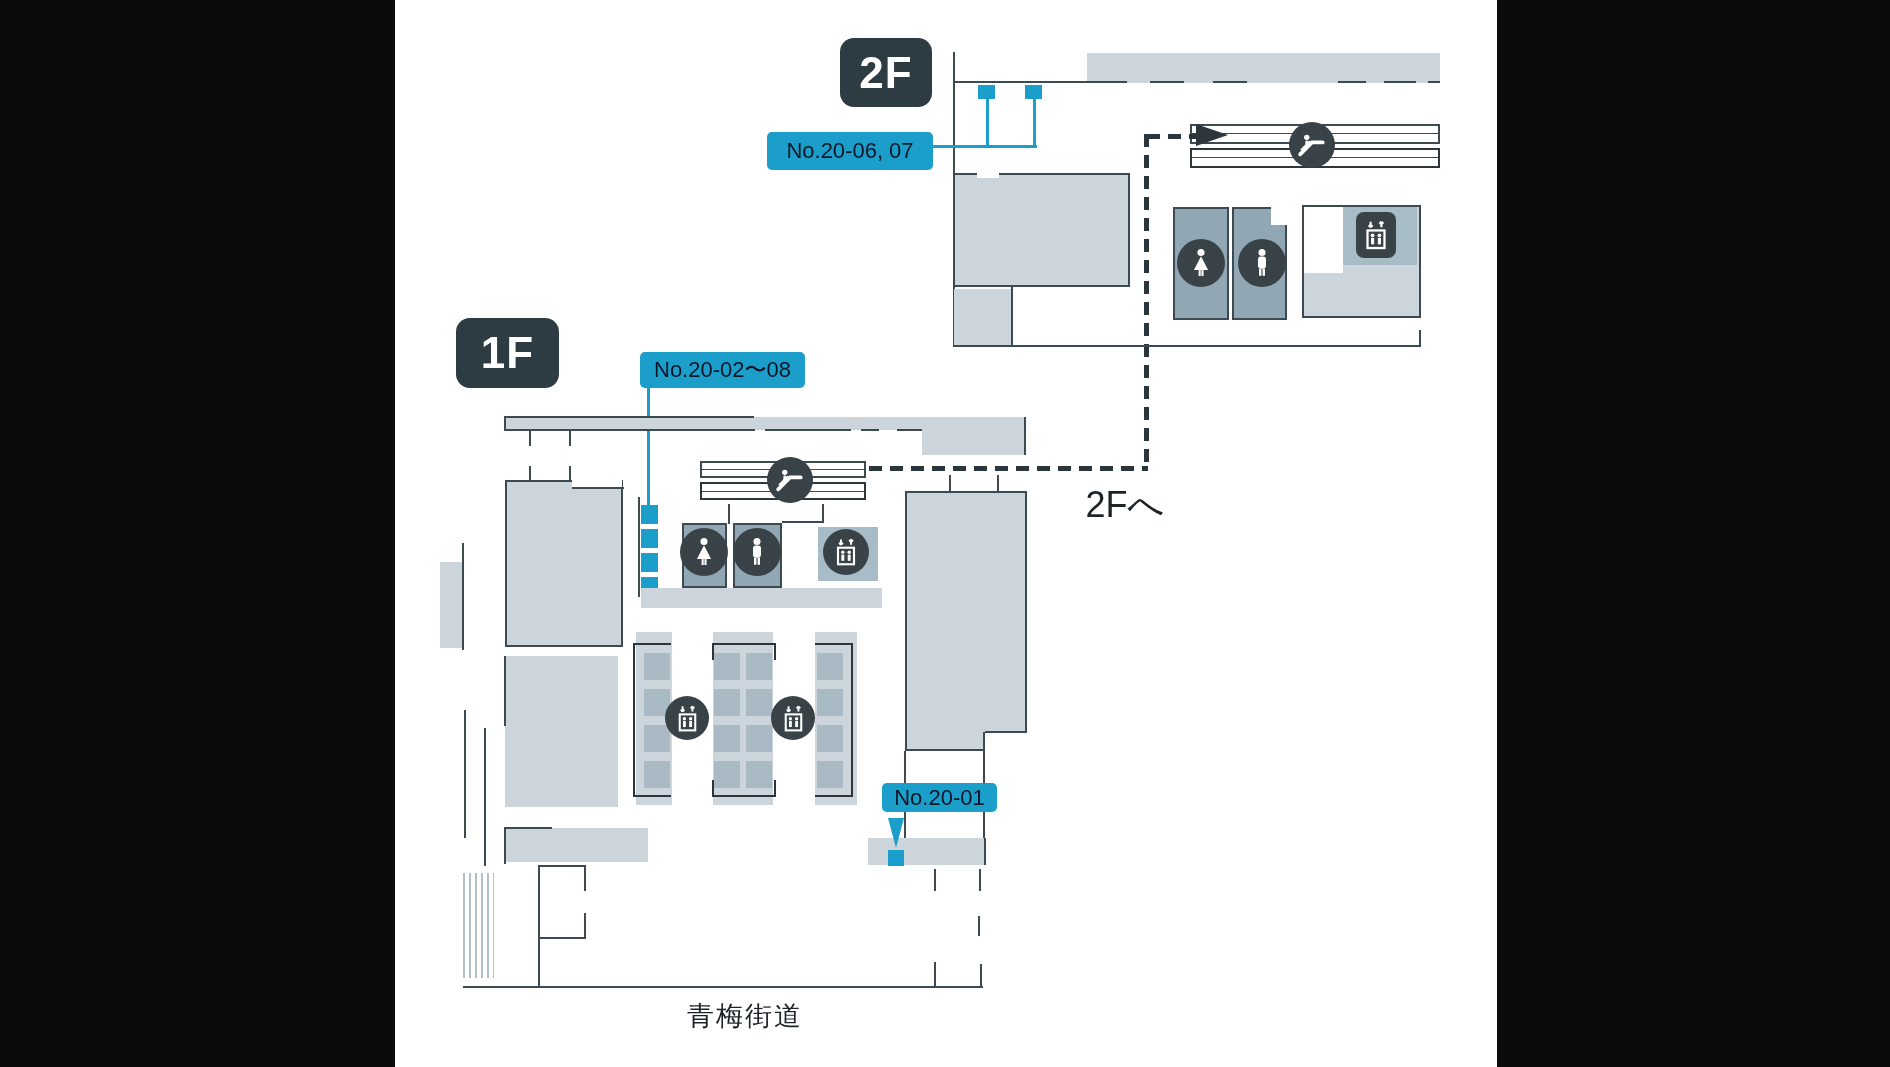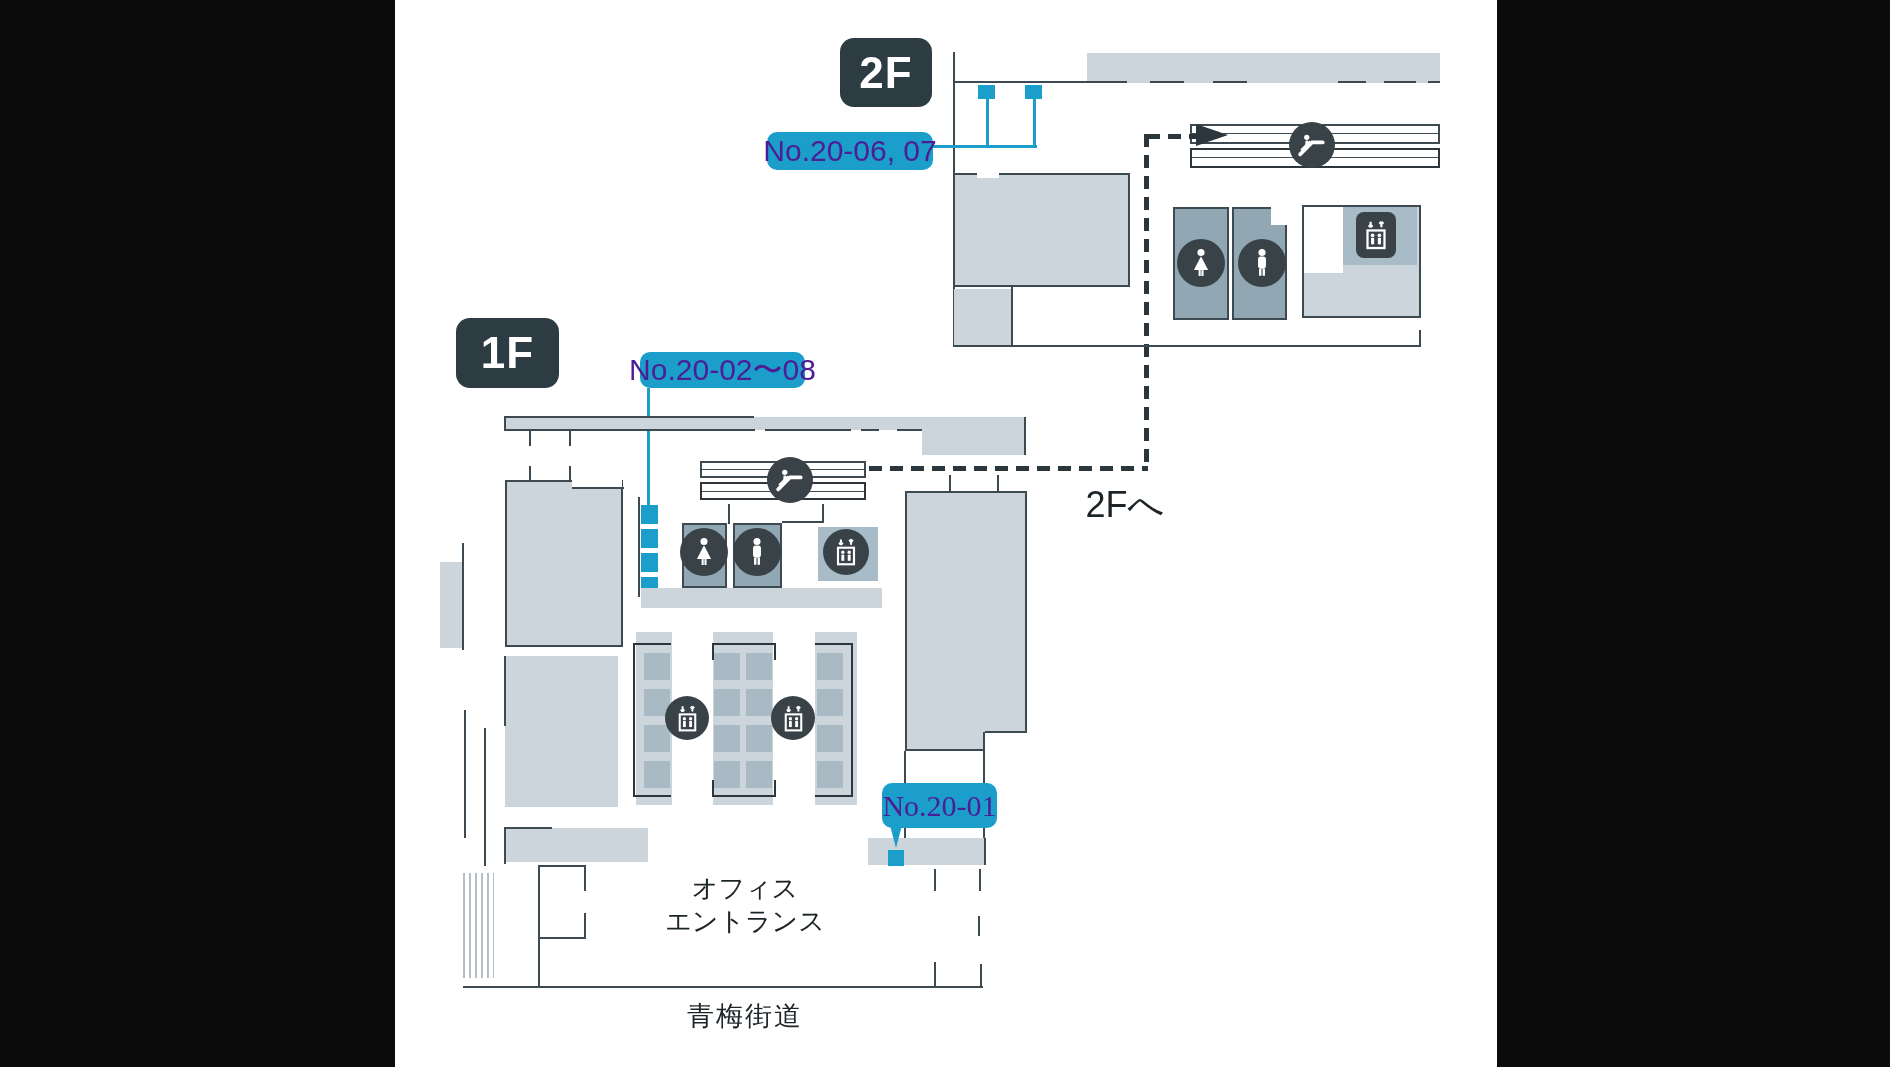--- a/index.html
+++ b/index.html
@@ -14,22 +14,22 @@
   .wall{background:#3d4a52;}
   .wall2{background:#2c363c;}
   .cyan{background:#1b9fca;}
   .white{background:#ffffff;}
   .outlined{border:2px solid #3d4a52;box-sizing:border-box;}
   .outlined2{border:2px solid #2c363c;box-sizing:border-box;}
   .circle{background:#384247;border-radius:50%;display:flex;align-items:center;justify-content:center;}
   .rsq{background:#384247;border-radius:8px;display:flex;align-items:center;justify-content:center;}
   .badge{background:#2d3b43;color:#fff;border-radius:14px;display:flex;align-items:center;
          justify-content:center;font-weight:bold;font-size:44px;letter-spacing:1px;}
-  .plabel{background:#1b9fca;color:#4c1d95;border-radius:10px;display:flex;align-items:center;
-          justify-content:center;font-size:30px;font-weight:500;white-space:nowrap;}
+  .plabel{background:#1b9fca;color:#0f172a;border-radius:5px;display:flex;align-items:center;
+          justify-content:center;font-size:22px;font-weight:500;white-space:nowrap;}
   .dashH{background:repeating-linear-gradient(90deg,#2b363c 0 13px,transparent 13px 21px);}
   .dashV{background:repeating-linear-gradient(180deg,#2b363c 0 13px,transparent 13px 21px);}
   .hatch{background:repeating-linear-gradient(90deg,#b3bfc7 0 2px,transparent 2px 6px);}
   .jp{color:#1c2428;text-align:center;font-weight:500;}
   svg{display:block;}
 </style>
 </head>
 <body>
 
 <div id="stage">
@@ -274,39 +274,35 @@
   <div class="abs wall" style="left:983px;top:751px;width:2px;height:88px;"></div>
 
   <div class="abs light" style="left:868px;top:838px;width:117px;height:27px;"></div>
   <div class="abs wall" style="left:984px;top:838px;width:2px;height:27px;"></div>
   <div class="abs cyan" style="left:888px;top:850px;width:16px;height:16px;"></div>
   <div class="abs" style="left:886px;top:818px;width:20px;height:32px;">
     <svg viewBox="0 0 20 32" width="20" height="32">
         <polygon points="2,0 18,0 10,30" fill="#1b9fca"></polygon>
       </svg>
   </div>
-  <div class="abs plabel" style="left:882px;top:783px;width:115px;height:45px;z-index:5;font-family:Liberation Serif, serif;">
+  <div class="abs plabel" style="left:882px;top:783px;width:115px;height:29px;z-index:5;">
     <span>No.20-01</span>
   </div>
   <div class="abs wall" style="left:934px;top:869px;width:2px;height:22px;"></div>
   <div class="abs wall" style="left:979px;top:869px;width:2px;height:22px;"></div>
   <div class="abs wall" style="left:978px;top:916px;width:2px;height:20px;"></div>
   <div class="abs wall" style="left:934px;top:962px;width:2px;height:25px;"></div>
   <div class="abs wall" style="left:980px;top:964px;width:2px;height:23px;"></div>
 
   <div class="abs wall" style="left:464px;top:710px;width:2px;height:128px;"></div>
   <div class="abs wall" style="left:484px;top:728px;width:2px;height:138px;"></div>
   <div class="abs hatch" style="left:463px;top:873px;width:31px;height:105px;"></div>
   <div class="abs wall" style="left:538px;top:865px;width:2px;height:122px;"></div>
   <div class="abs wall" style="left:538px;top:865px;width:48px;height:2px;"></div>
   <div class="abs wall" style="left:584px;top:865px;width:2px;height:26px;"></div>
   <div class="abs wall" style="left:584px;top:913px;width:2px;height:26px;"></div>
   <div class="abs wall" style="left:538px;top:937px;width:48px;height:2px;"></div>
   <div class="abs wall" style="left:463px;top:986px;width:520px;height:2px;"></div>
 
-  <div class="abs jp" style="left:660px;top:872px;width:170px;font-size:26px;line-height:1.28;">
-    <span style="display:block;">オフィス</span>
-    <span style="display:block;">エントランス</span>
-  </div>
   <div class="abs jp" style="left:655px;top:998px;width:180px;font-size:27px;letter-spacing:2px;">
     <span>青梅街道</span>
   </div>
 </div>
 
 </body></html>

